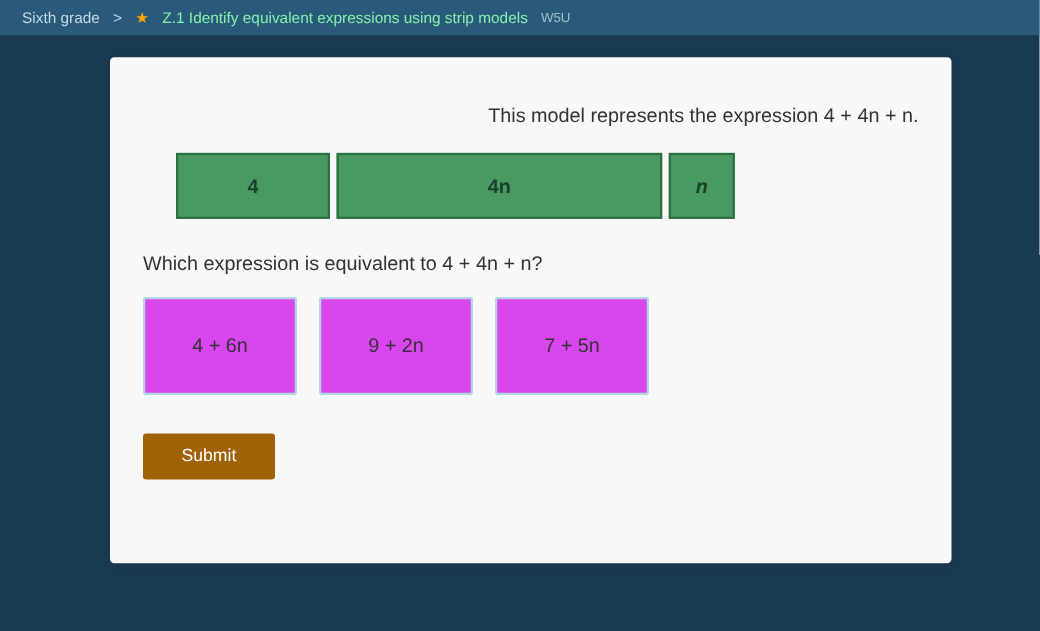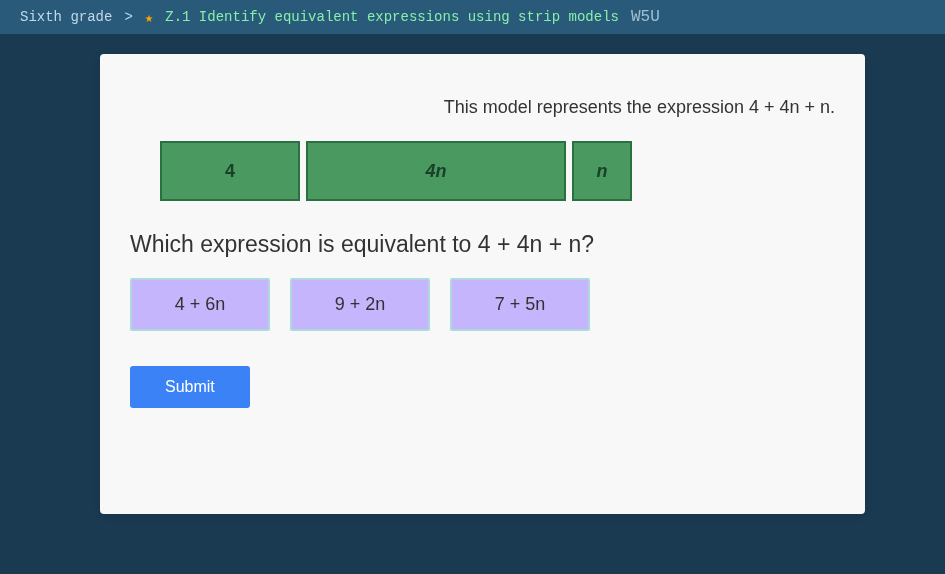--- a/index.html
+++ b/index.html
@@ -15,38 +15,37 @@
       overflow: hidden;
     }
     .header-bar {
       background: #2a5a7a;
       color: #c0d8e8;
       padding: 8px 20px;
       font-size: 14px;
       display: flex;
       align-items: center;
       gap: 12px;
-      font-family: Liberation Mono, monospace;
     }
     .breadcrumb {
       color: #c0d8e8;
     }
     .breadcrumb-sep {
       color: #c0d8e8;
     }
     .star-icon {
       color: #ffa500;
       font-size: 14px;
     }
     .skill-title {
       color: #86efac;
     }
     .skill-code {
       color: #a0c0d0;
-      font-size: 16px;
+      font-size: 12px;
     }
     .main-container {
       background: #f8f8f8;
       margin: 20px 80px 20px 100px;
       border-radius: 4px;
       padding: 40px 30px 60px 30px;
       min-height: 460px;
       box-shadow: 0 2px 8px rgba(0,0,0,0.1);
     }
     .question-text {
@@ -71,51 +70,50 @@
       font-weight: bold;
       color: #1a4028;
       font-size: 18px;
       height: 60px;
       margin-right: 6px;
     }
     .strip-block-1 {
       width: 140px;
     }
     .strip-block-2 {
-      width: 260px;
-      font-style: italic;
+      width: 296px;
     }
     .strip-block-3 {
       width: 60px;
       font-style: italic;
     }
     .sub-question {
-      font-size: 23px;
+      font-size: 18px;
       color: #333;
       margin-bottom: 20px;
     }
     .answer-options {
       display: flex;
       gap: 20px;
       margin-bottom: 35px;
       flex-wrap: wrap;
     }
     .answer-option {
       border: 2px solid #b0d8e0;
-      background: #c4b5fd;
-      padding: 14px 28px;
+      background: #d946ef;
+      padding: 32px 28px;
       font-size: 18px;
       color: #333;
       cursor: pointer;
       border-radius: 2px;
       min-width: 140px;
       text-align: center;
     }
     .submit-button {
-      background: #3b82f6;
+      background: #a16207;
       color: #ffffff;
       border: none;
       padding: 12px 35px;
       font-size: 16px;
       cursor: pointer;
       border-radius: 3px;
     }
   </style>
 </head>
 <body>

